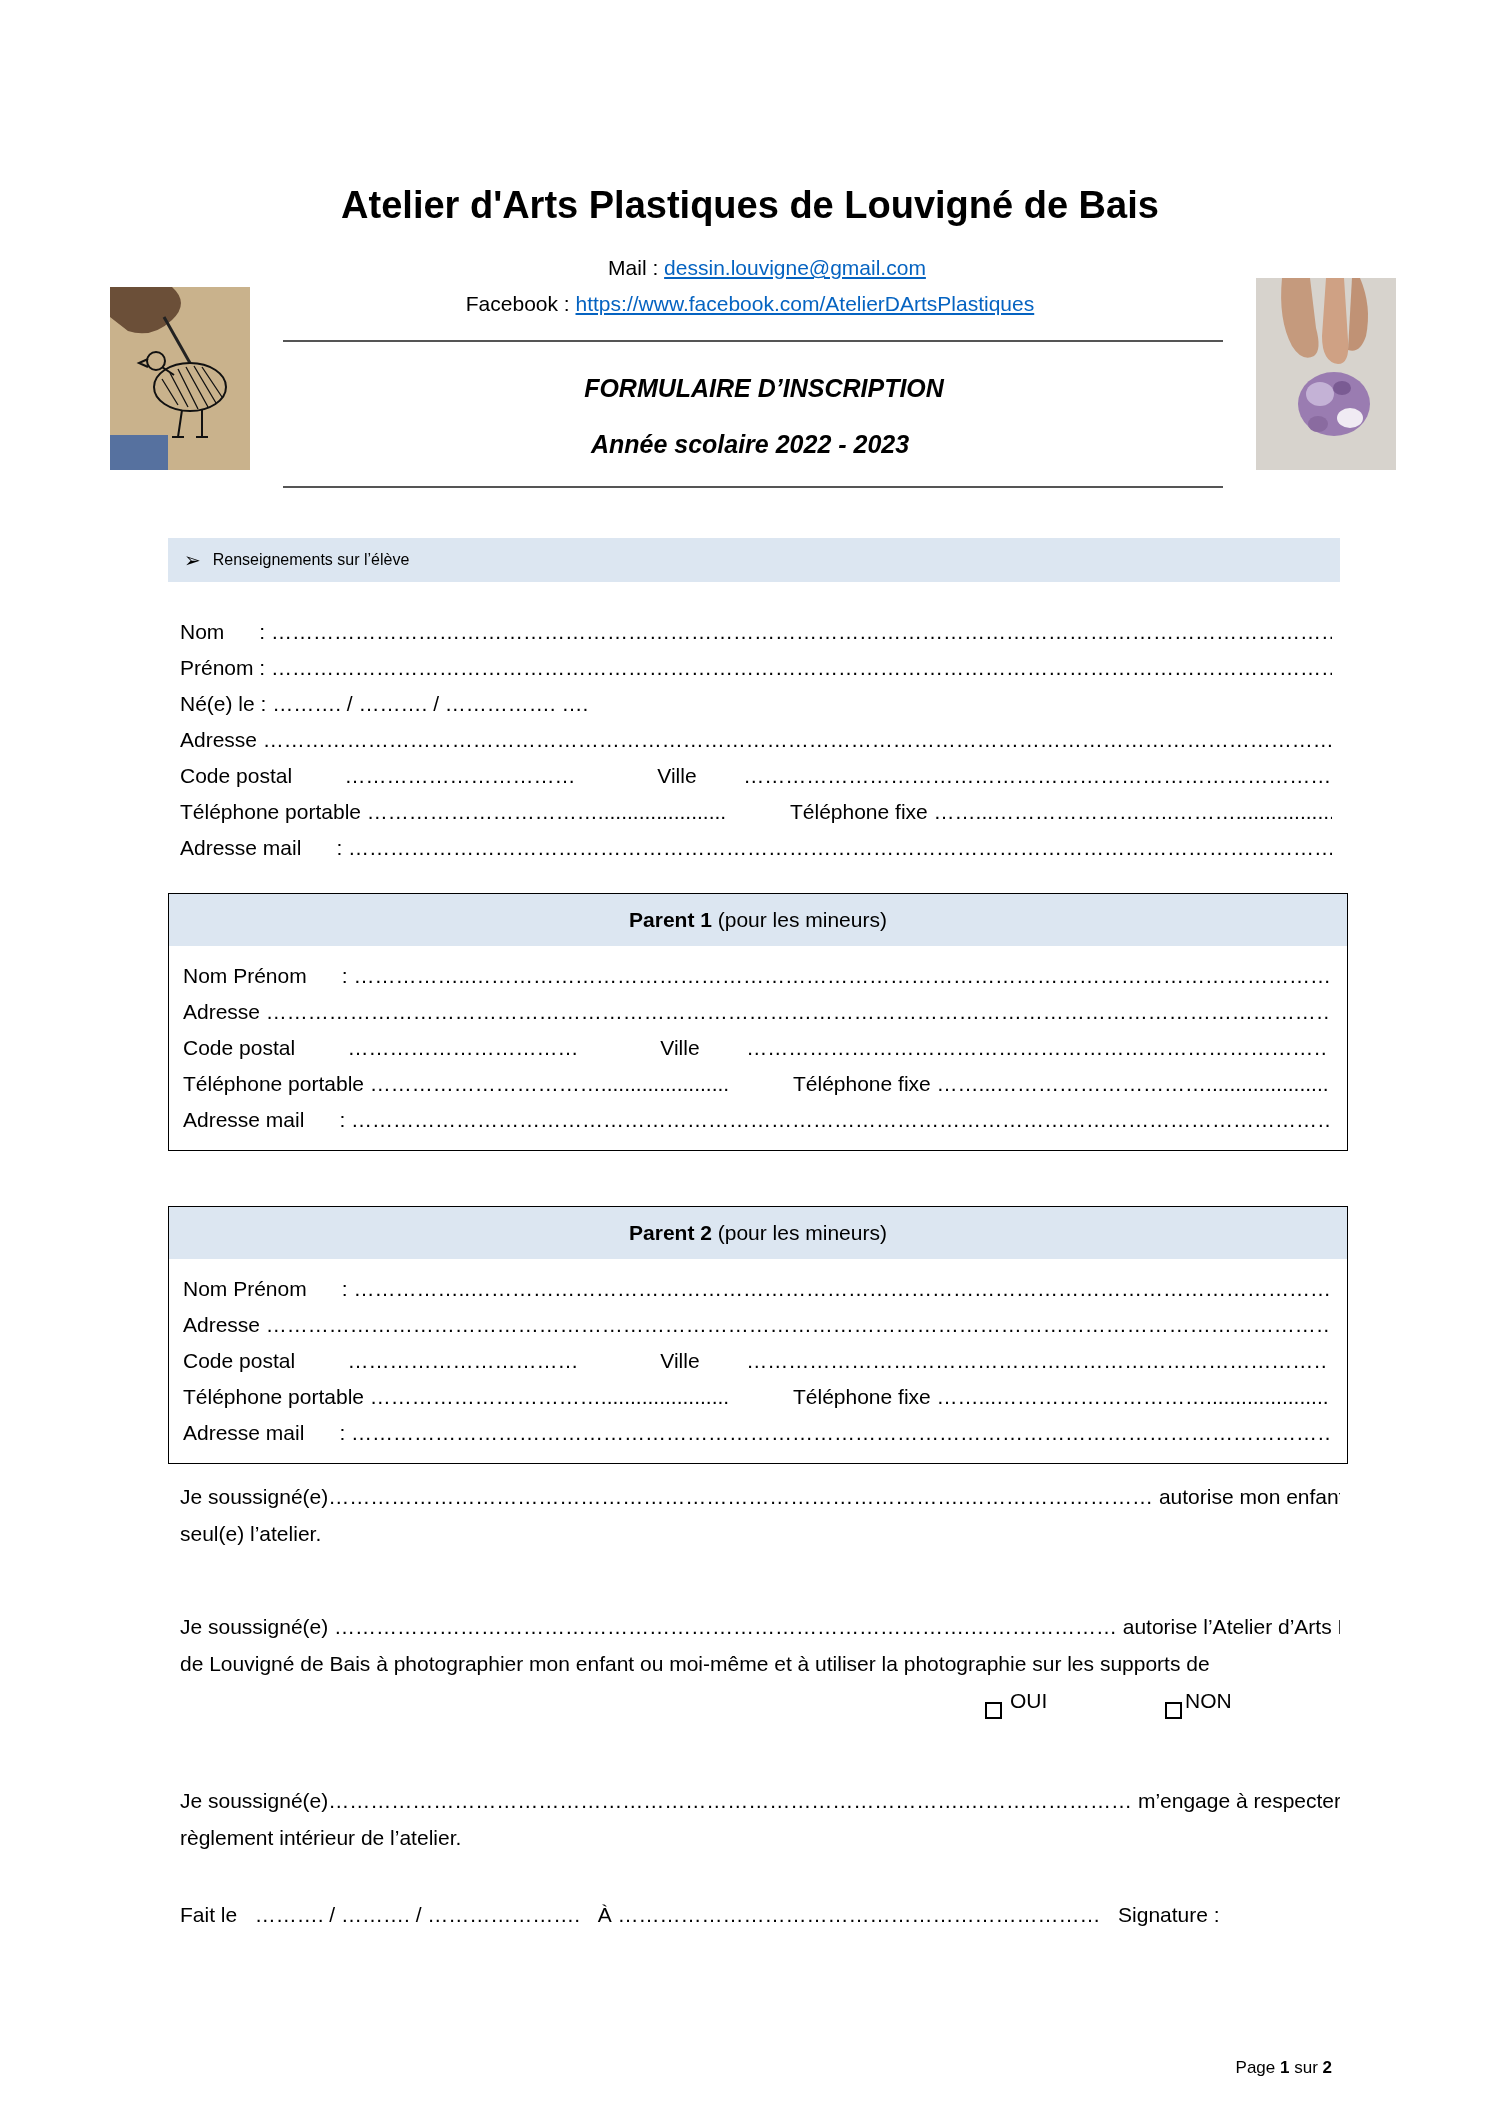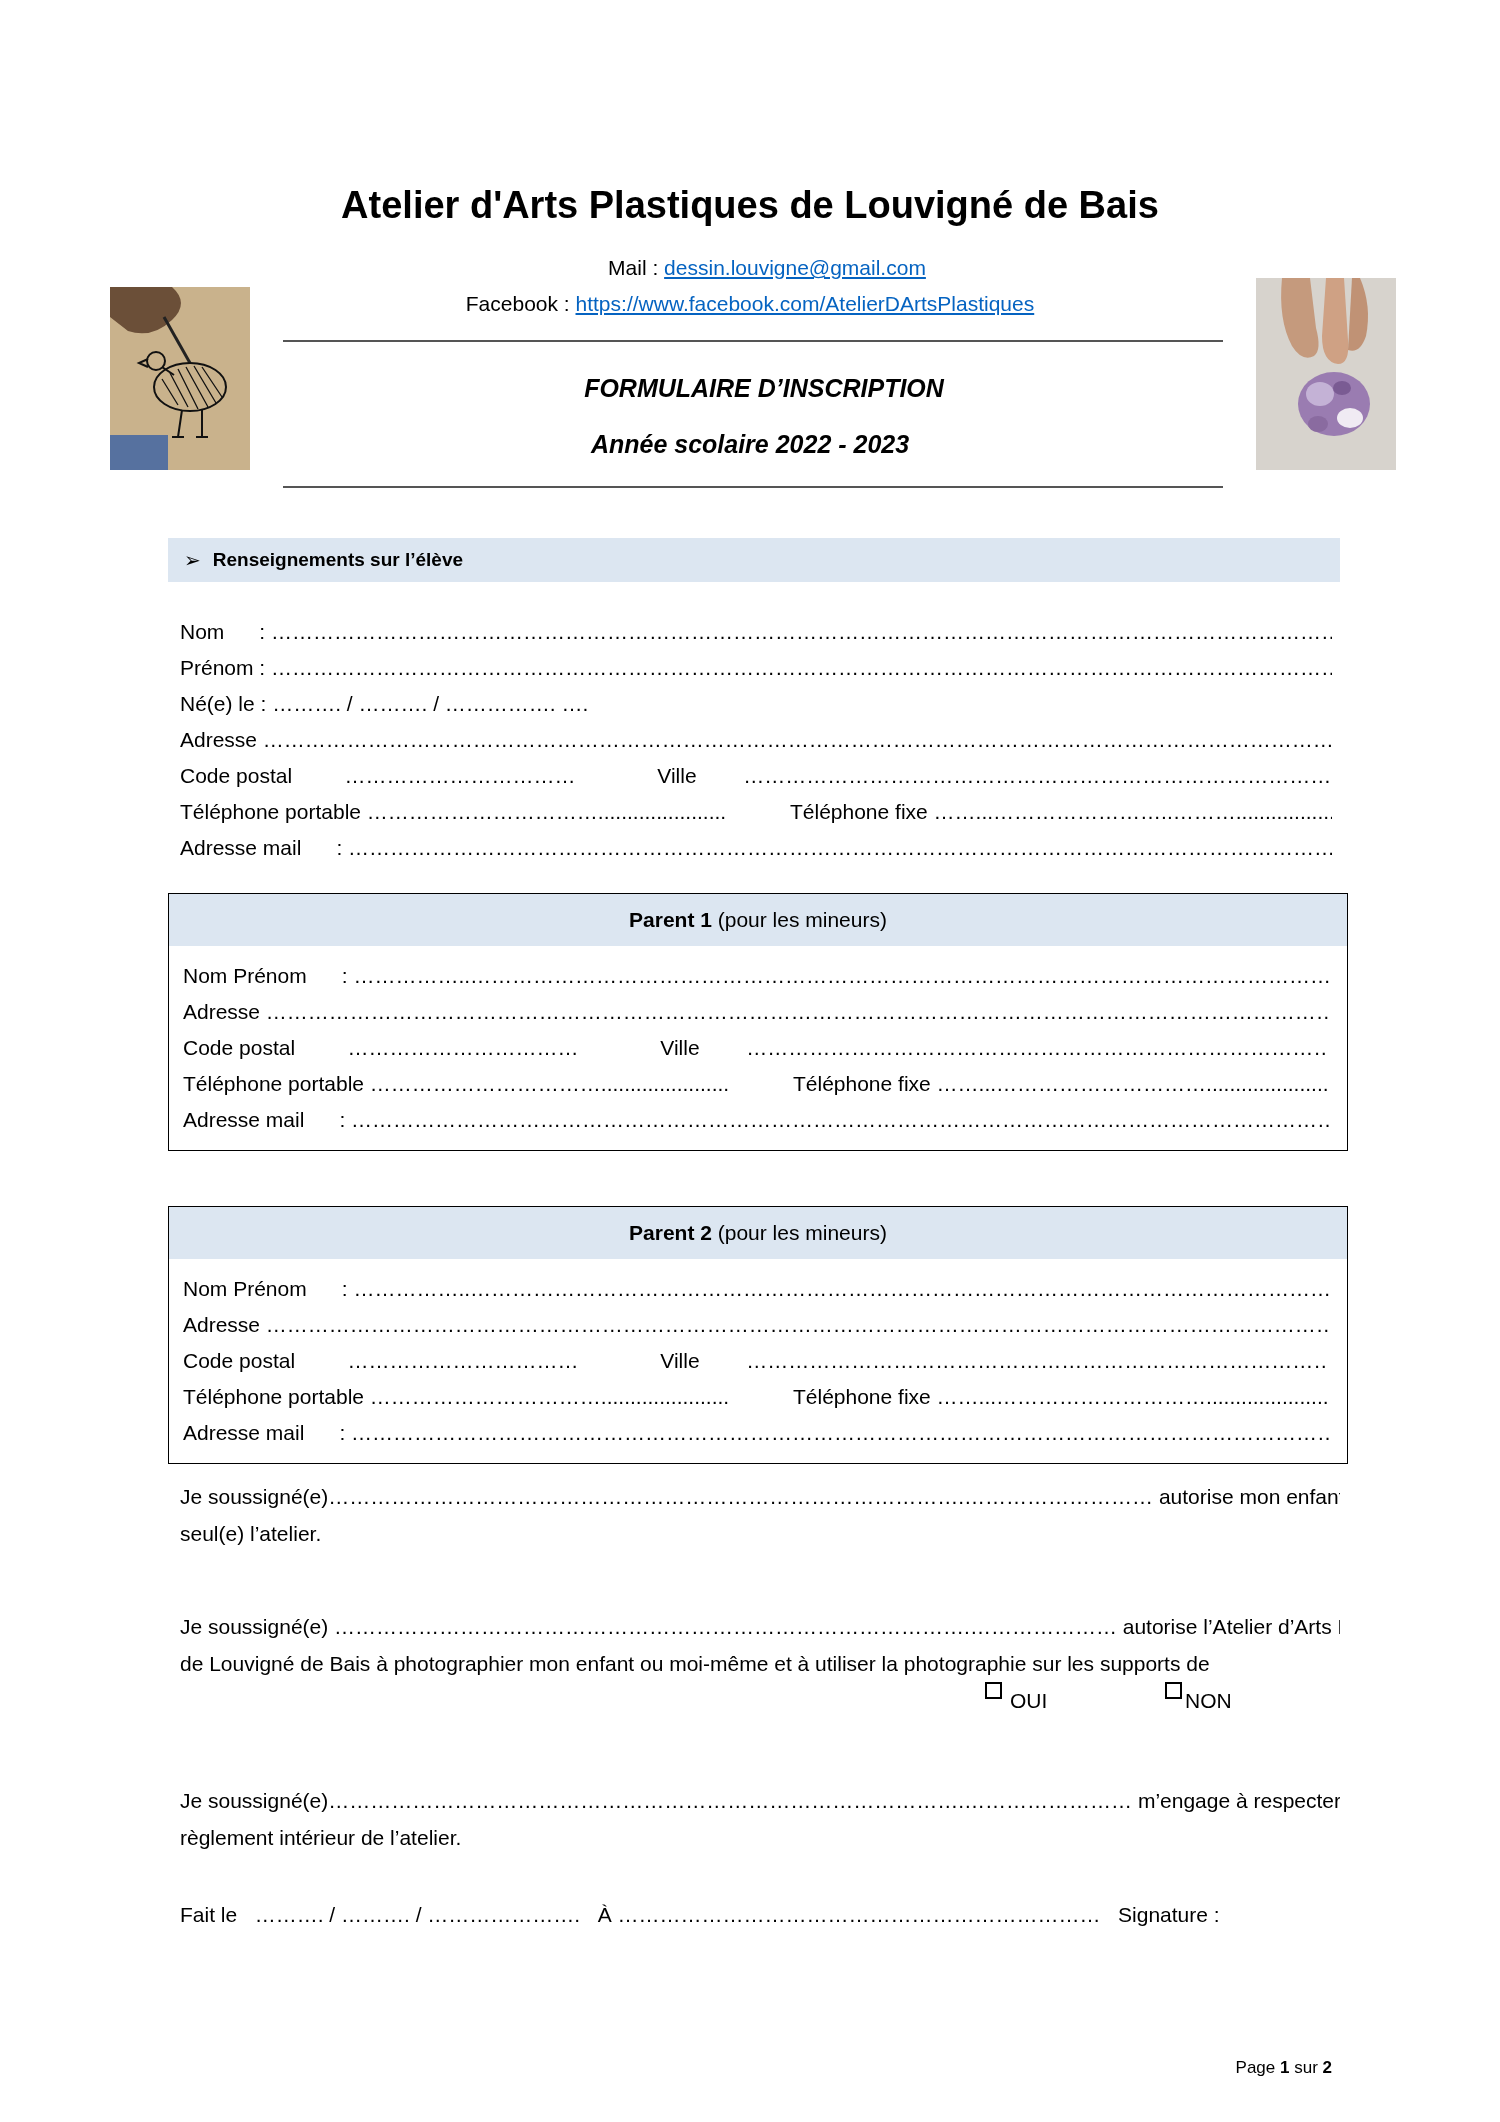--- a/index.html
+++ b/index.html
@@ -28,21 +28,21 @@
   .school-year { top:430px; left:0; width:100%; text-align:center;
     font-size:25px; font-weight:700; font-style:italic; }
 
   .photo { overflow:hidden; }
   .photo-left  { top:287px; left:110px;  width:140px; height:183px; }
   .photo-right { top:278px; left:1256px; width:140px; height:192px; }
 
   .section-bar { top:538px; left:168px; width:1172px; height:44px;
     background:#dce6f1; display:flex; align-items:center; padding-left:16px; }
   .section-bar .arrow-icon { font-size:20px; margin-right:12px; }
-  .section-bar .section-label { font-size:19px; font-weight:700; }
+  .section-bar .section-label { font-size:16px; font-weight:400; }
 
   .rows { font-size:21px; }
   .row { height:36px; line-height:36px; white-space:pre; overflow:hidden; }
 
   .student-rows { top:614px; left:180px; width:1152px; }
 
   .parent-box { left:168px; width:1180px; height:258px; border:1px solid #000; background:#fff; }
   .parent-box.p1 { top:893px; }
   .parent-box.p2 { top:1186px;margin-top:20px; }
   .parent-header { height:52px; background:#dce6f1; display:flex;
@@ -50,21 +50,21 @@
   .parent-header .ptitle { font-weight:700; }
   .parent-header .psub { font-weight:400; white-space:pre; }
   .parent-rows { padding:12px 0 0 14px; width:1160px; overflow:hidden; }
 
   .para { left:180px; width:1160px; font-size:21px; }
   .pline { height:37px; line-height:37px; white-space:pre; overflow:hidden; position:relative; }
   .para1 { top:1478px; }
   .para2 { top:1608px; }
   .para3 { top:1782px; }
 
-  .cb-group { position:absolute; top:0; height:37px; display:flex; align-items:flex-start; gap:8px; }
+  .cb-group { position:absolute; top:0; height:37px; display:flex; align-items:flex-end; gap:8px; }
   .cb-oui { left:805px; }
   .cb-non { left:985px; gap:3px; }
   .cb-box { width:17px; height:17px; border:2px solid #000; display:inline-block; background:#fff; }
   .cb-label { font-size:21px; }
 
   .faitle { top:1896px; left:180px; width:1160px; font-size:21px;
     white-space:pre; overflow:hidden; height:37px; line-height:37px; }
 
   .page-footer { top:2058px; left:0; width:1332px; text-align:right; font-size:17px; }
   .page-footer .pf-b { font-weight:700; }

